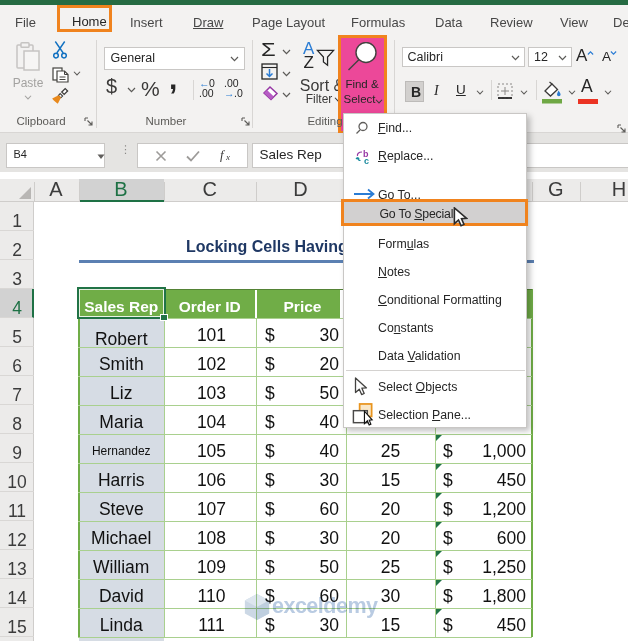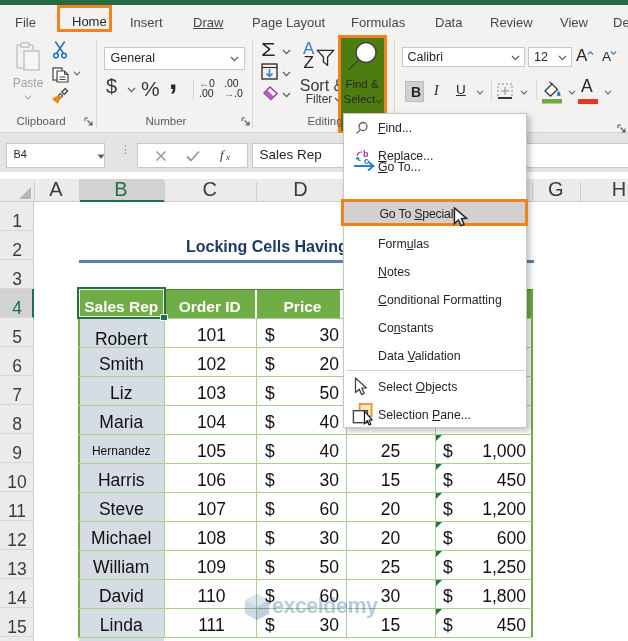--- a/index.html
+++ b/index.html
@@ -160,21 +160,21 @@
     <div class="abs" style="left:303.5px; top:16.5px; font-size:17px; color:#262626;">Z</div>
     <svg class="abs" style="left:316px; top:13px;" width="19" height="18" viewBox="0 0 21 20">
       <path d="M1.5 1.5 H19.5 L12.8 9 V18 L8.2 14.5 V9 Z" fill="#f3f2f1" stroke="#262626" stroke-width="1.4"></path>
     </svg>
     <div class="abs" style="left:322px; top:41px; transform:translateX(-50%); font-size:16px; color:#3b3a39;">Sort &amp;</div>
     <div class="abs" style="left:319px; top:56px; transform:translateX(-50%); font-size:12px; color:#3b3a39;">Filter</div>
     <svg class="abs" style="left:334px; top:60px;" width="8" height="7" viewBox="0 0 9 8">
         <path d="M1 2 l3.5 3.6 L8 2" stroke="#3b3a39" stroke-width="1.2" fill="none"></path>
       </svg>
 
-    <div class="abs" id="fsbox" style="left:338px; top:-1px; width:49px; height:99px; border:3.5px solid #f0831e; background:#4d7c0f;">
+    <div class="abs" id="fsbox" style="left:338px; top:-1px; width:49px; height:99px; border:3.5px solid #f0831e; background:#ec4899;">
       <svg style="position:absolute; left:5px; top:4px;" width="34" height="34" viewBox="0 0 34 34">
         <circle cx="20" cy="10.5" r="10" fill="#fff" stroke="#434240" stroke-width="1.4"></circle>
         <path d="M12.8 17.8 L2.5 28" stroke="#434240" stroke-width="1.4"></path>
       </svg>
       <div style="position:absolute; left:21px; top:40px; transform:translateX(-50%); font-size:11.5px; color:#262626; white-space:nowrap;">Find &amp;</div>
       <div style="position:absolute; left:18.5px; top:55px; transform:translateX(-50%); font-size:11.5px; color:#262626; white-space:nowrap;">Select</div>
       <svg style="position:absolute; left:34px; top:60px;" width="8" height="7" viewBox="0 0 9 8">
           <path d="M1 2 l3.5 3.6 L8 2" stroke="#3b3a39" stroke-width="1.2" fill="none"></path>
         </svg>
     </div>
@@ -498,21 +498,21 @@
       </div>
     <div class="mi" style="top:28.5px;">
         <svg class="mic" width="16" height="16" viewBox="0 0 16 16">
           <text x="8" y="7.5" font-size="9" font-weight="bold" fill="#9637a4" font-family="sans-serif">b</text>
           <text x="9" y="15" font-size="9" font-weight="bold" fill="#1a8a9e" font-family="sans-serif">c</text>
           <path d="M7 3 C3.5 3 2 5 2.5 7" stroke="#9637a4" stroke-width="1.2" fill="none"></path>
           <path d="M5.5 11.5 C4 11.5 2.5 10.5 2.5 8.5 M2.5 8.5 L1 10 M2.5 8.5 L4.2 9.8" stroke="#1a8a9e" stroke-width="1.2" fill="none"></path>
         </svg>
         <span><u>R</u>eplace...</span>
       </div>
-    <div class="mi" style="top:39px;">
+    <div class="mi" style="top:67px;">
         <svg class="mic" style="left:9px; top:7px;" width="23" height="12" viewBox="0 0 23 12">
           <path d="M1 6 H20 M15 1.5 L20.5 6 L15 10.5" stroke="#2a7cd4" stroke-width="1.8" fill="none"></path>
         </svg>
         <span><u>G</u>o To...</span>
       </div>
     <div class="abs" id="gts">
         <span style="position:absolute; left:35.5px; top:5px; letter-spacing:-0.2px;">Go To <u>S</u>pecial...</span>
       </div>
     <div class="mi" style="top:116px;">
         <span>Form<u>u</u>las</span>

